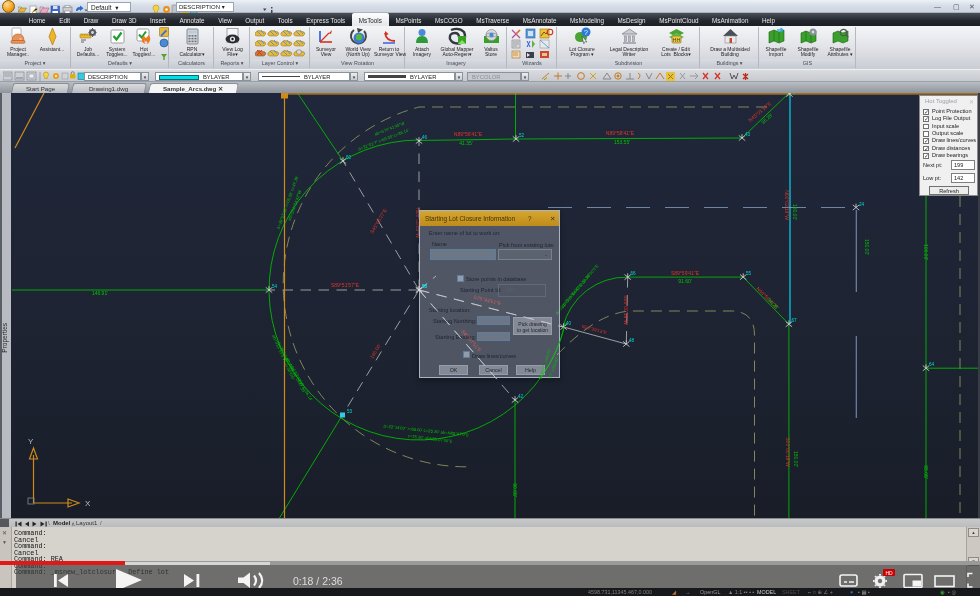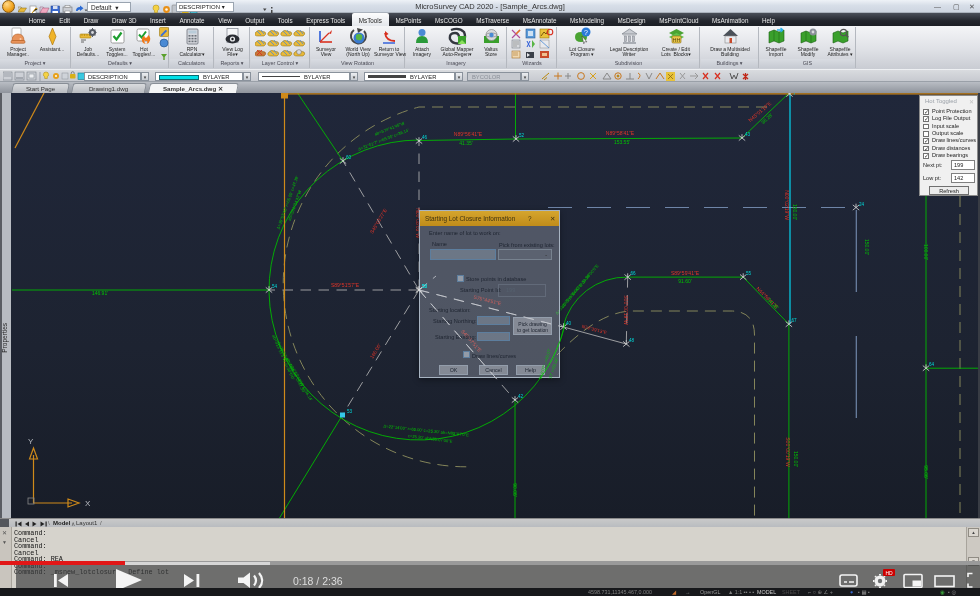--- a/index.html
+++ b/index.html
@@ -89,21 +89,20 @@
           <rect x="1" y="3.5" width="6.5" height="5" rx="0.8" fill="#d8b018"></rect>
           <path d="M2.5 3.5 v-1 a1.8 1.8 0 0 1 3.6 0 v1" fill="none" stroke="#888" stroke-width="1"></path>
         </g>
       <rect x="172.5" y="2.5" width="6.5" height="6.5" fill="#5ad8e8" stroke="#1a7a90" stroke-width="0.6"></rect>
       <path d="M245 4.5 l3.5 0 l-1.75 2.5Z" fill="#444"></path>
       <path d="M253 3 h1.5 v1.5 h-1.5Z M253 6 h1.5 v4 h-1.5Z" fill="#444"></path>
     </svg>
   </div>
   <div class="abs" id="deftcombo">Default &nbsp;▾</div>
   <div class="abs" id="desccombo">DESCRIPTION ▾</div>
-  <div class="abs" id="wtitle">MicroSurvey CAD 2020 - [Sample_Arcs.dwg]</div>
   <div class="abs winbtn" style="left:934px;">—</div>
   <div class="abs winbtn" style="left:953px;">▢</div>
   <div class="abs winbtn" style="left:969px;">✕</div>
   <div class="abs" id="menubar">
       <div style="padding-left:22px;white-space:nowrap;"><span class="mtab">Home</span><span class="mtab">Edit</span><span class="mtab">Draw</span><span class="mtab">Draw 3D</span><span class="mtab">Insert</span><span class="mtab">Annotate</span><span class="mtab">View</span><span class="mtab">Output</span><span class="mtab">Tools</span><span class="mtab">Express Tools</span><span class="mtab active">MsTools</span><span class="mtab">MsPoints</span><span class="mtab">MsCOGO</span><span class="mtab">MsTraverse</span><span class="mtab">MsAnnotate</span><span class="mtab">MsModeling</span><span class="mtab">MsDesign</span><span class="mtab">MsPointCloud</span><span class="mtab">MsAnimation</span><span class="mtab">Help</span></div>
     </div>
   <div class="abs" id="ribbon">
     <div class="rgroup" style="left:0;width:71px;">
         <div class="rglabel">Project ▾</div>
       <div class="ritem" style="left:2px;width:32px;"><svg class="ricon" width="19" height="19">

